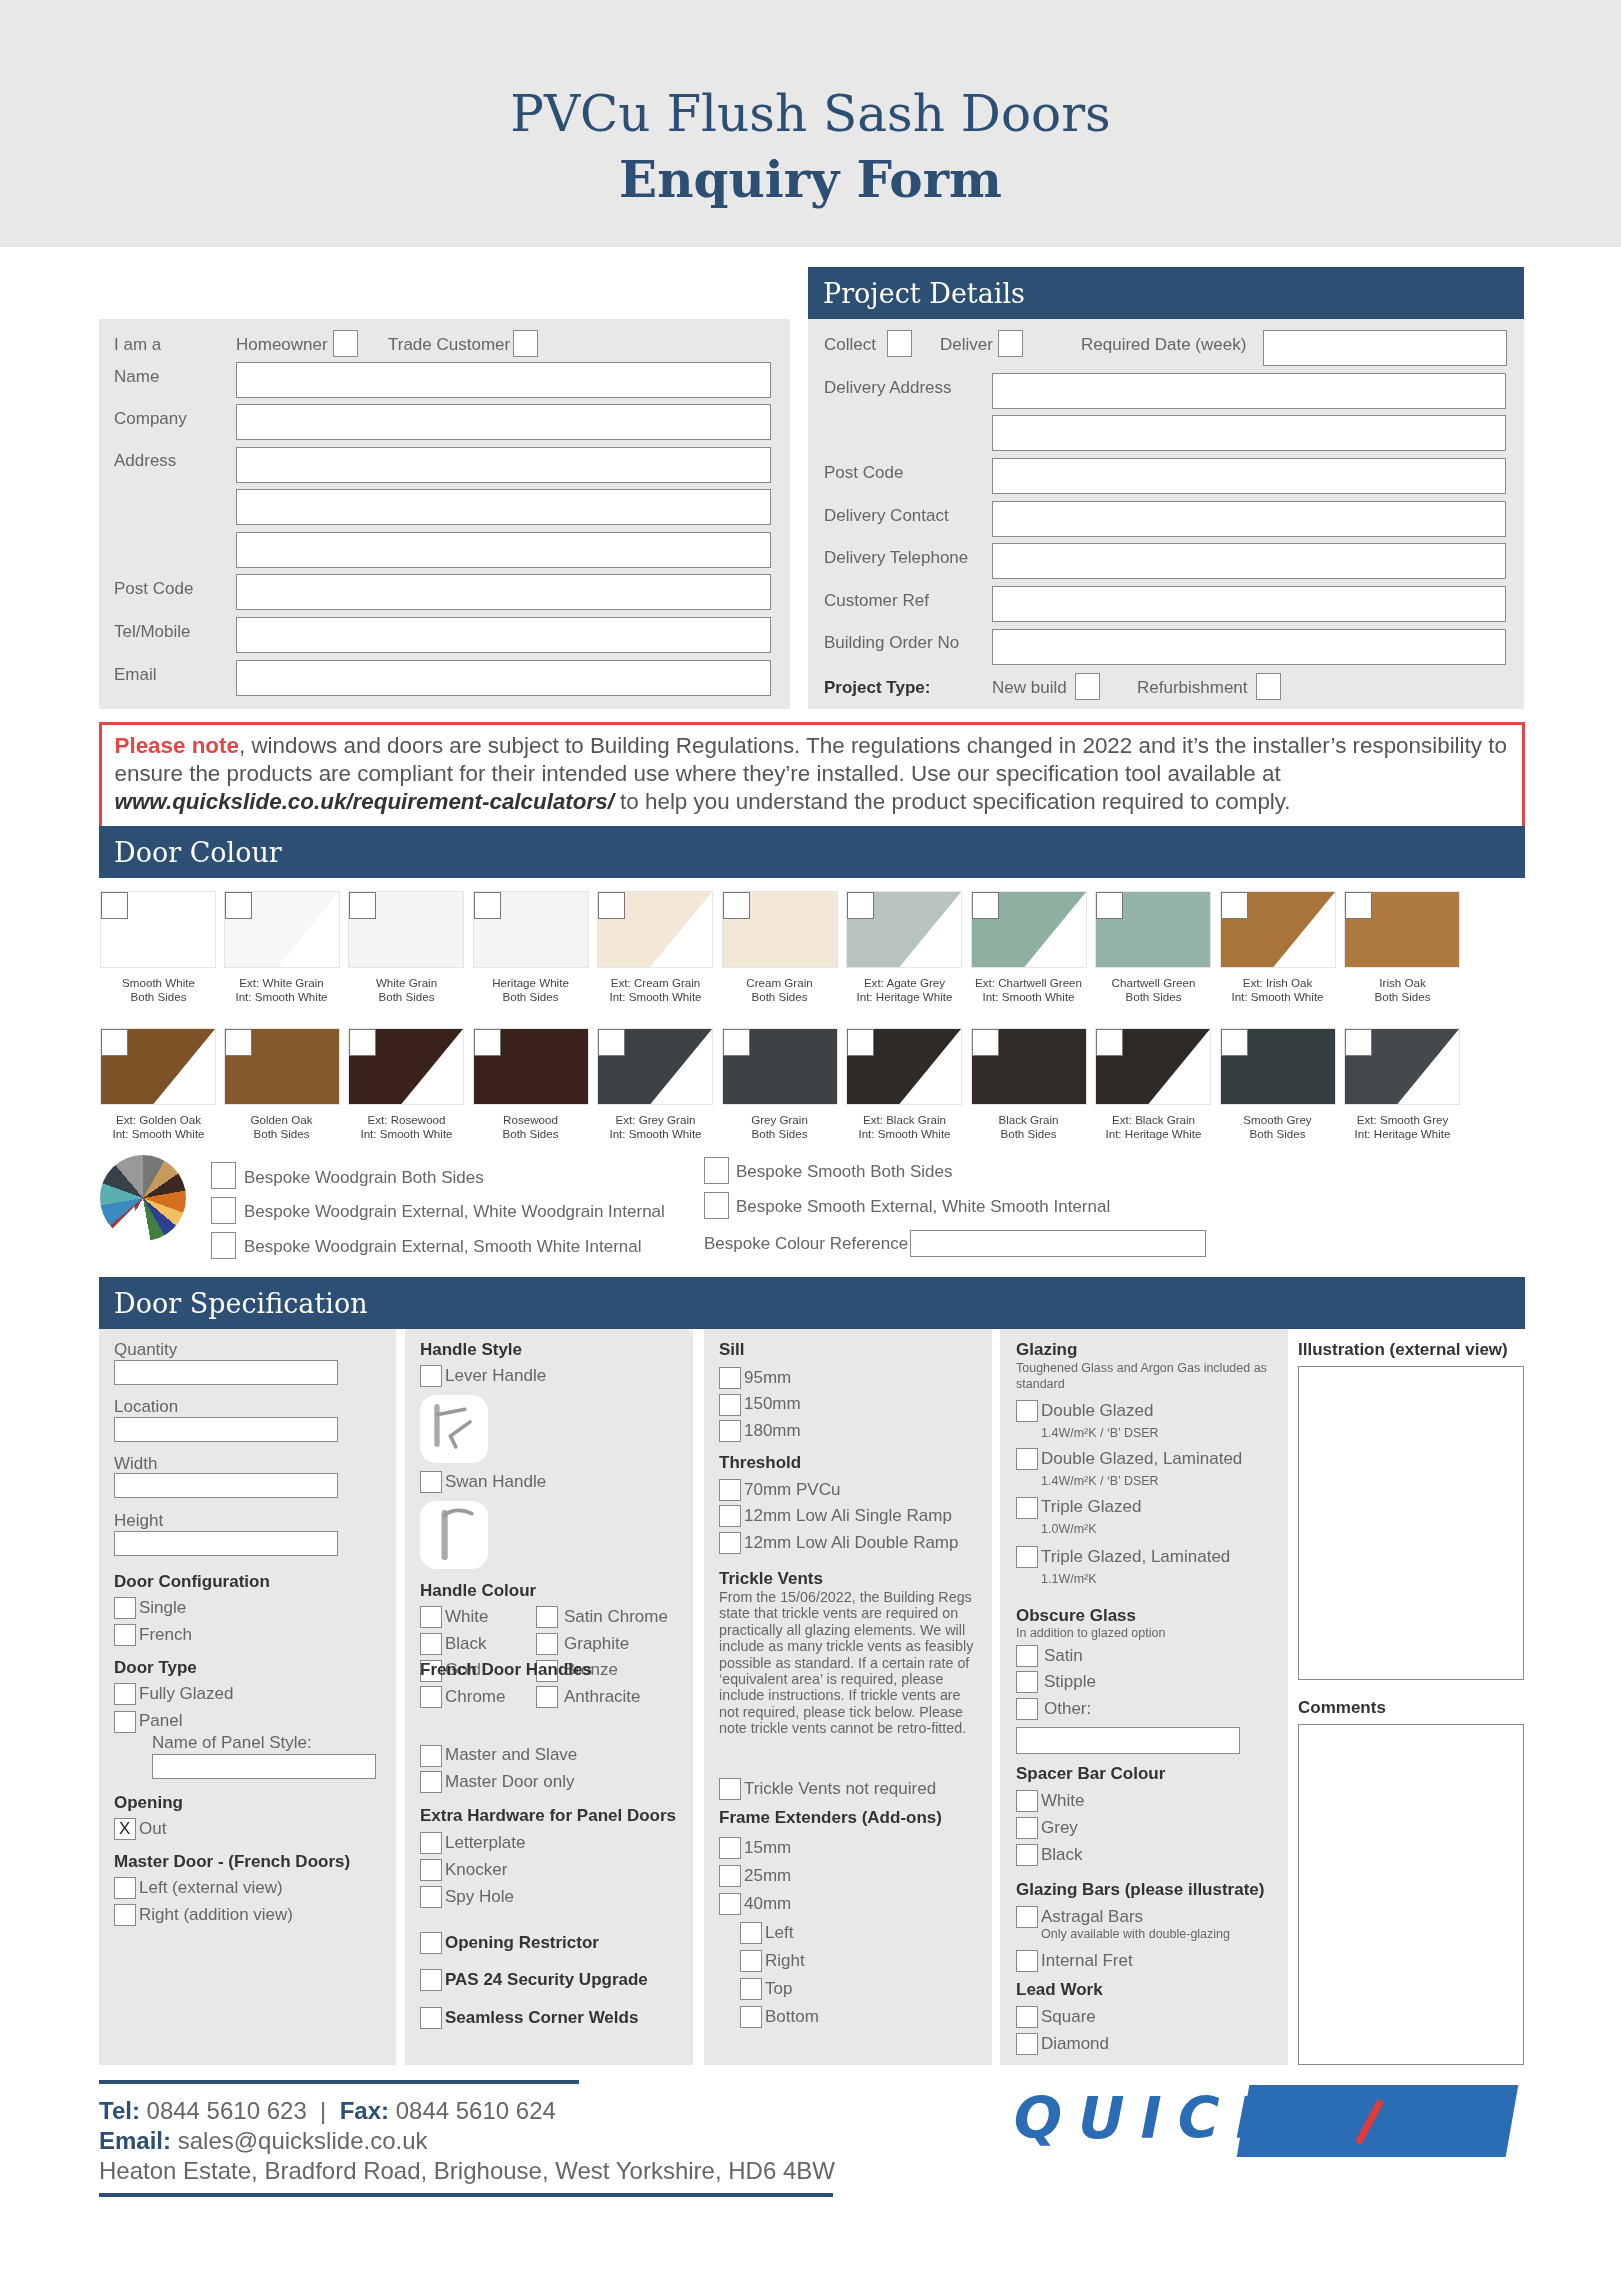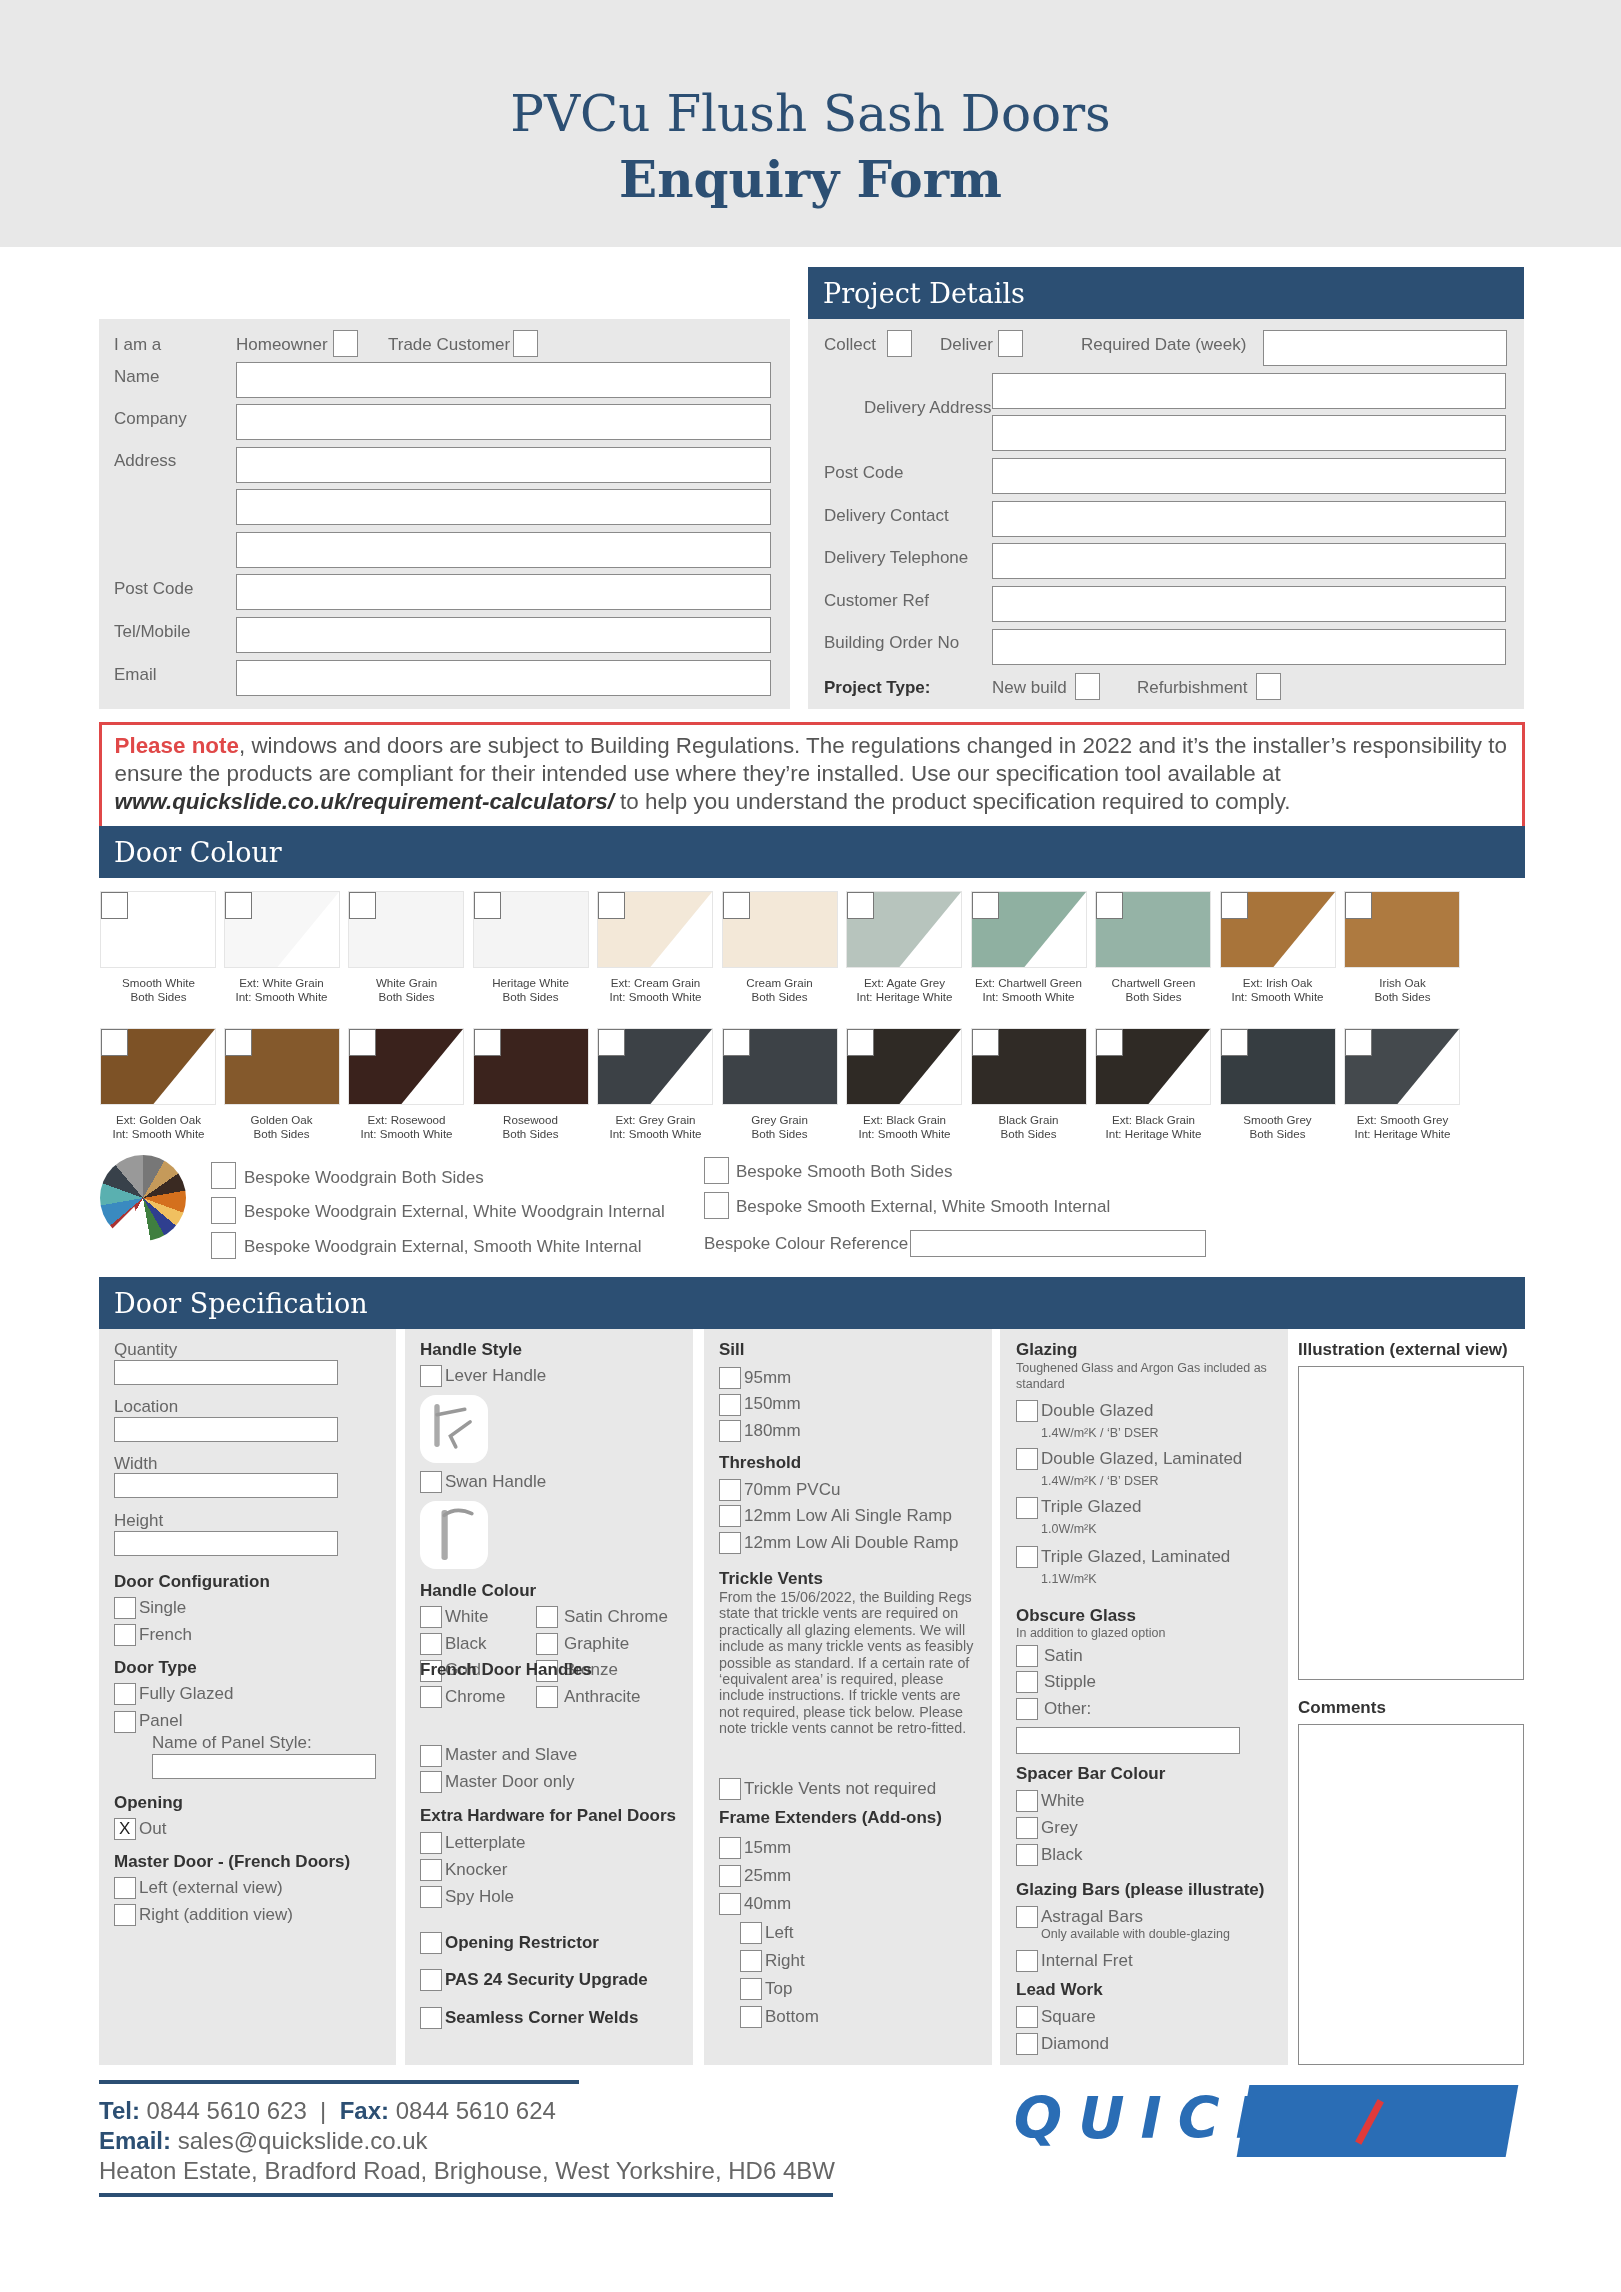--- a/index.html
+++ b/index.html
@@ -65,21 +65,21 @@
 
   <div class="sec-head" style="left:808px;top:267px;width:716px;height:52px;">Project Details</div>
   <div class="panel" style="left:808px;top:319px;width:716px;height:390px;"></div>
   <div class="lbl" style="left:824px;top:335px;">Collect</div>
   <div class="cb" style="left:887px;top:330px;"></div>
   <div class="lbl" style="left:940px;top:335px;">Deliver</div>
   <div class="cb" style="left:998px;top:330px;"></div>
   <div class="lbl" style="left:1081px;top:335px;">Required Date (week)</div>
   <div class="inp" style="left:1263px;top:330px;width:244px;height:36px;"></div>
 
-  <div class="lbl" style="left:824px;top:398px;margin-left:40px;">Delivery Address</div>
+  <div class="lbl" style="left:824px;top:378px;">Delivery Address</div>
   <div class="inp" style="left:992px;top:373px;width:514px;height:36px;"></div>
   <div class="inp" style="left:992px;top:415px;width:514px;height:36px;"></div>
   <div class="lbl" style="left:824px;top:463px;">Post Code</div>
   <div class="inp" style="left:992px;top:458px;width:514px;height:36px;"></div>
   <div class="lbl" style="left:824px;top:506px;">Delivery Contact</div>
   <div class="inp" style="left:992px;top:501px;width:514px;height:36px;"></div>
   <div class="lbl" style="left:824px;top:548px;">Delivery Telephone</div>
   <div class="inp" style="left:992px;top:543px;width:514px;height:36px;"></div>
   <div class="lbl" style="left:824px;top:591px;">Customer Ref</div>
   <div class="inp" style="left:992px;top:586px;width:514px;height:36px;"></div>

